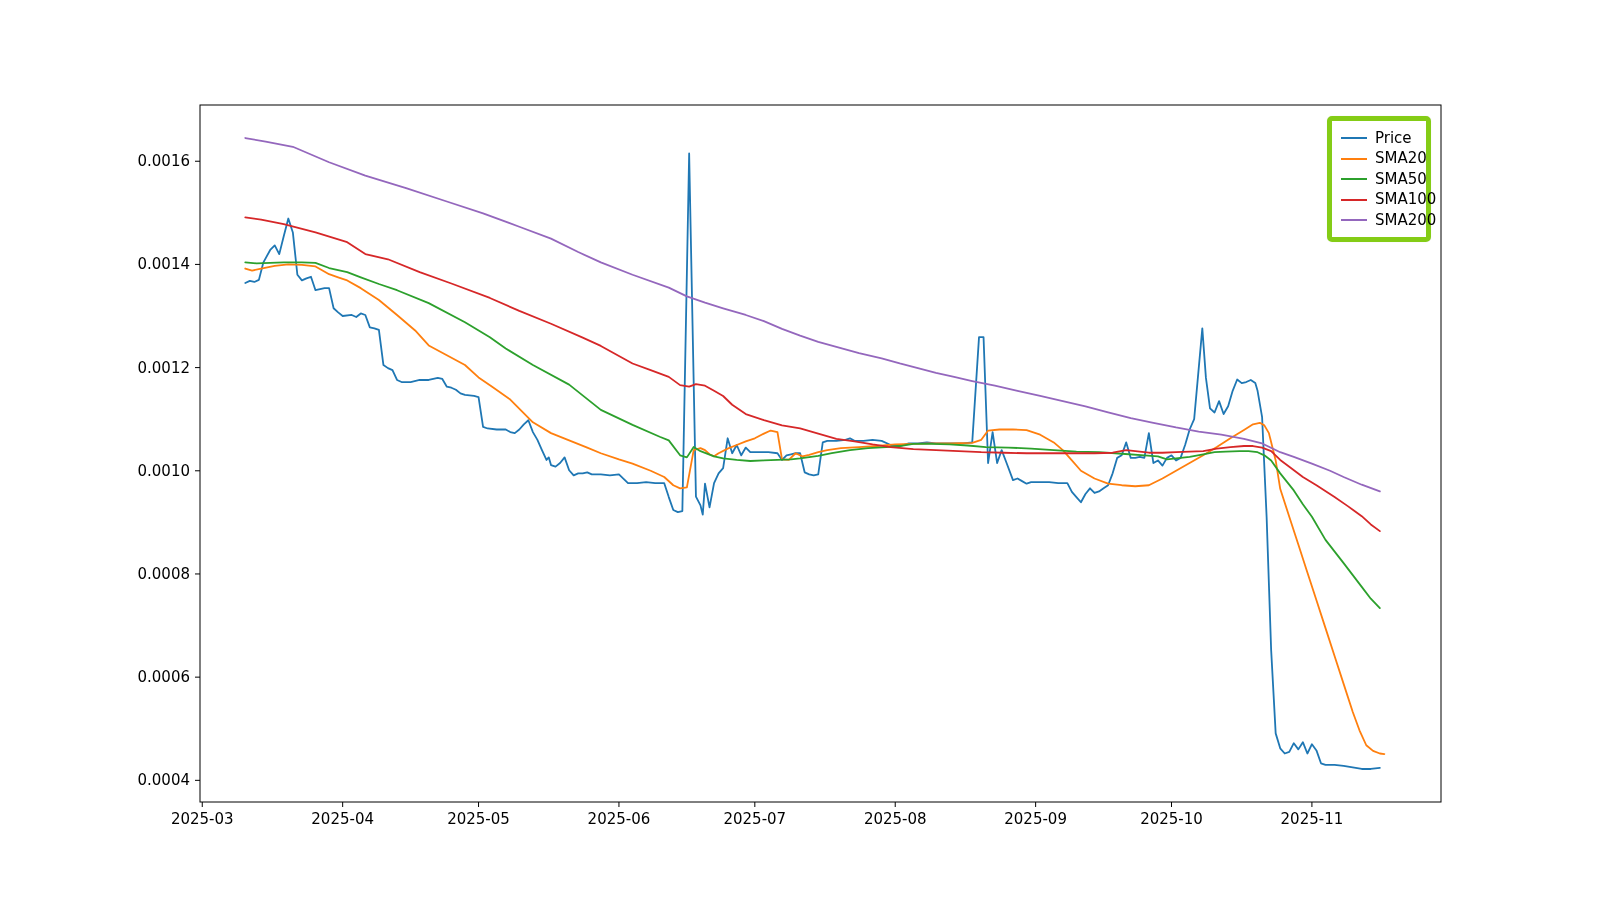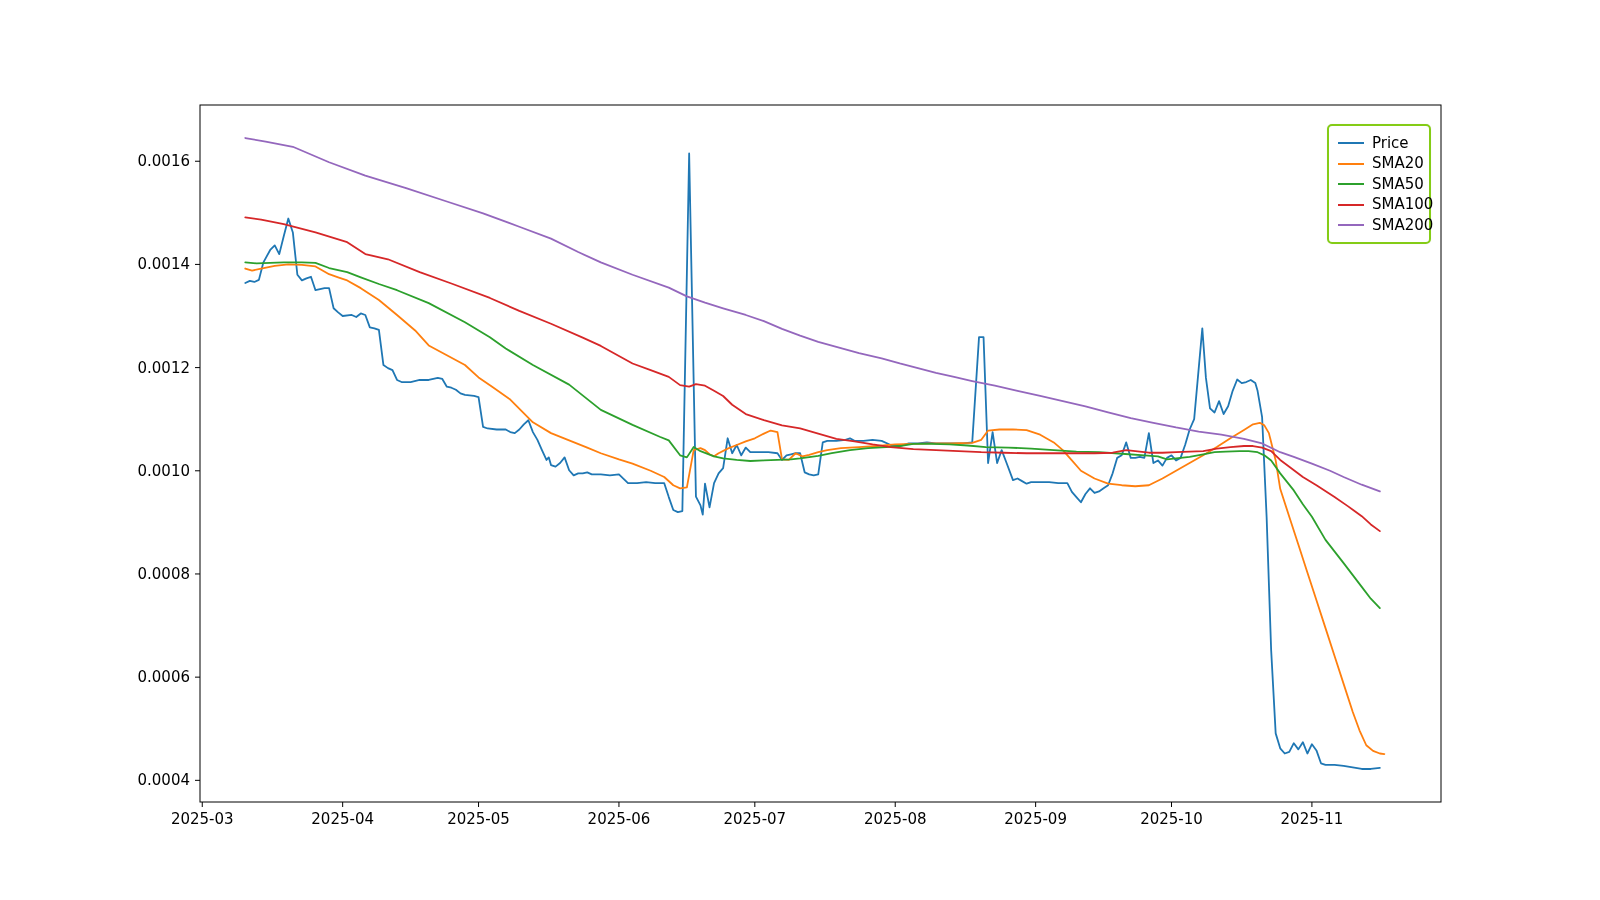--- a/index.html
+++ b/index.html
@@ -6,25 +6,25 @@
   .figure{
     position:relative;
     width:1600px;height:900px;
     background:#ffffff;
     font-family:"DejaVu Sans","Liberation Sans",sans-serif;
     overflow:hidden;
   }
   svg{position:absolute;left:0;top:0;}
   .legend{
     position:absolute;
-    left:1327px;top:124px;
+    left:1327px;top:116px;
     width:104px;
     box-sizing:border-box;
     background:rgba(255,255,255,0.85);
-    border:2px solid #84cc16;
+    border:5px solid #84cc16;
     border-radius:5px;
     padding:7px 9px 6px 9px;
     box-shadow:0 0 1px rgba(0,0,0,0.15);
   }
   .legend-row{
     display:flex;align-items:center;
     height:20.5px;
   }
   .legend-swatch{
     display:inline-block;

